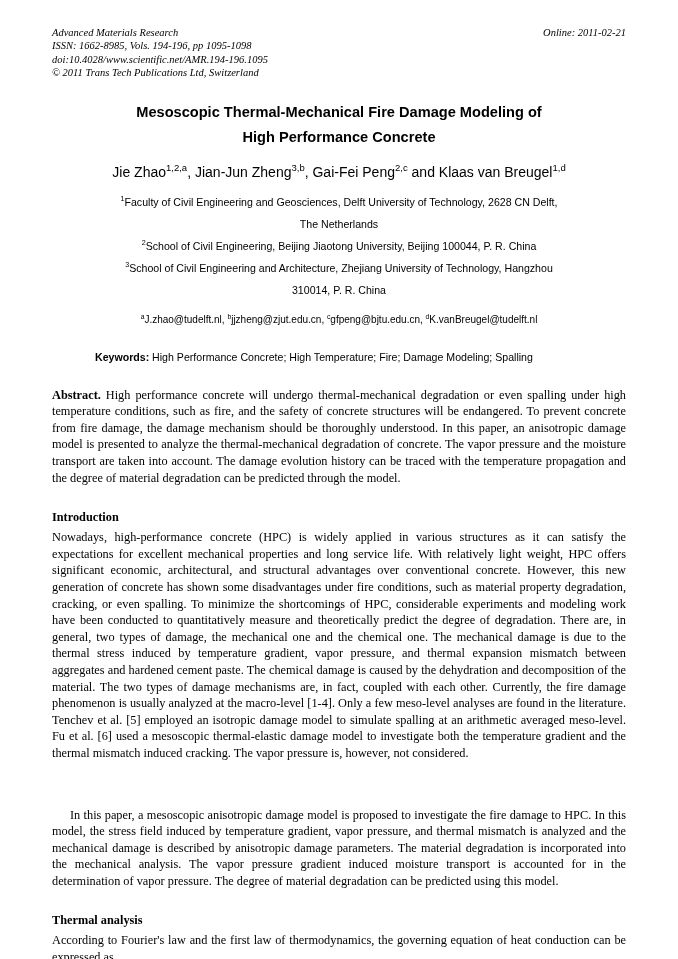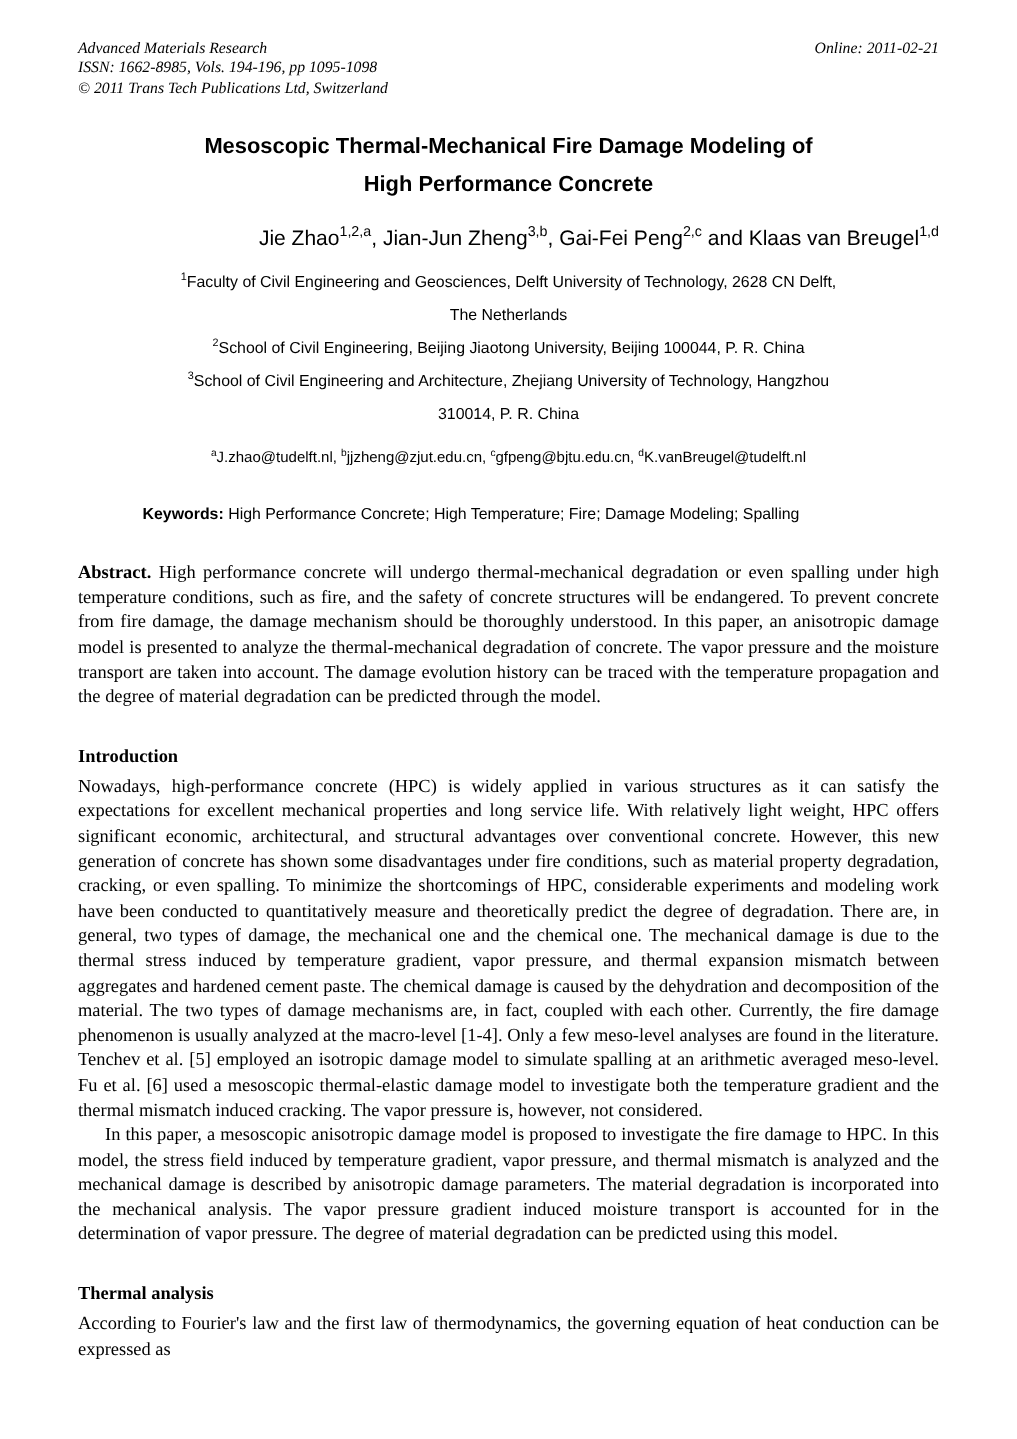--- a/index.html
+++ b/index.html
@@ -46,21 +46,21 @@
     text-align: center;
     line-height: 25px;
     margin-top: 20px;
   }
   .title .l2 { display: block; }
 
   
   .authors {
     font-family: "Liberation Sans", sans-serif;
     font-size: 14px;
-    text-align: right;
+    text-align: center;
     margin-top: 12px;
     line-height: 20px;
   }
   sup { font-size: 0.68em; vertical-align: super; line-height: 0; }
 
   .affil {
     font-family: "Liberation Sans", sans-serif;
     font-size: 10.6px;
     text-align: center;
     line-height: 20px;
@@ -99,30 +99,31 @@
     font-size: 12.3px;
     margin-top: 24px;
     margin-bottom: 4px;
   }
   p.body {
     font-size: 12.3px;
     line-height: 16.6px;
     text-align: justify;
     margin: 0;
   }
-  p.body.indent { text-indent: 18px; }
+  p.body.indent { text-indent: 18px; margin-top: 45px; }
 </style>
 </head>
 <body>
 
 <div class="page">
 
   <div class="header">
     <div class="line">Advanced Materials Research</div>
     <div class="line">ISSN: 1662-8985, Vols. 194-196, pp 1095-1098</div>
+    <div class="line">doi:10.4028/www.scientific.net/AMR.194-196.1095</div>
     <div class="line">© 2011 Trans Tech Publications Ltd, Switzerland</div>
     <div class="header-right">Online: 2011-02-21</div>
   </div>
 
   <div class="title">
     <span class="l1">Mesoscopic Thermal-Mechanical Fire Damage Modeling of</span>
     <span class="l2">High Performance Concrete</span>
   </div>
 
   <div class="authors">

